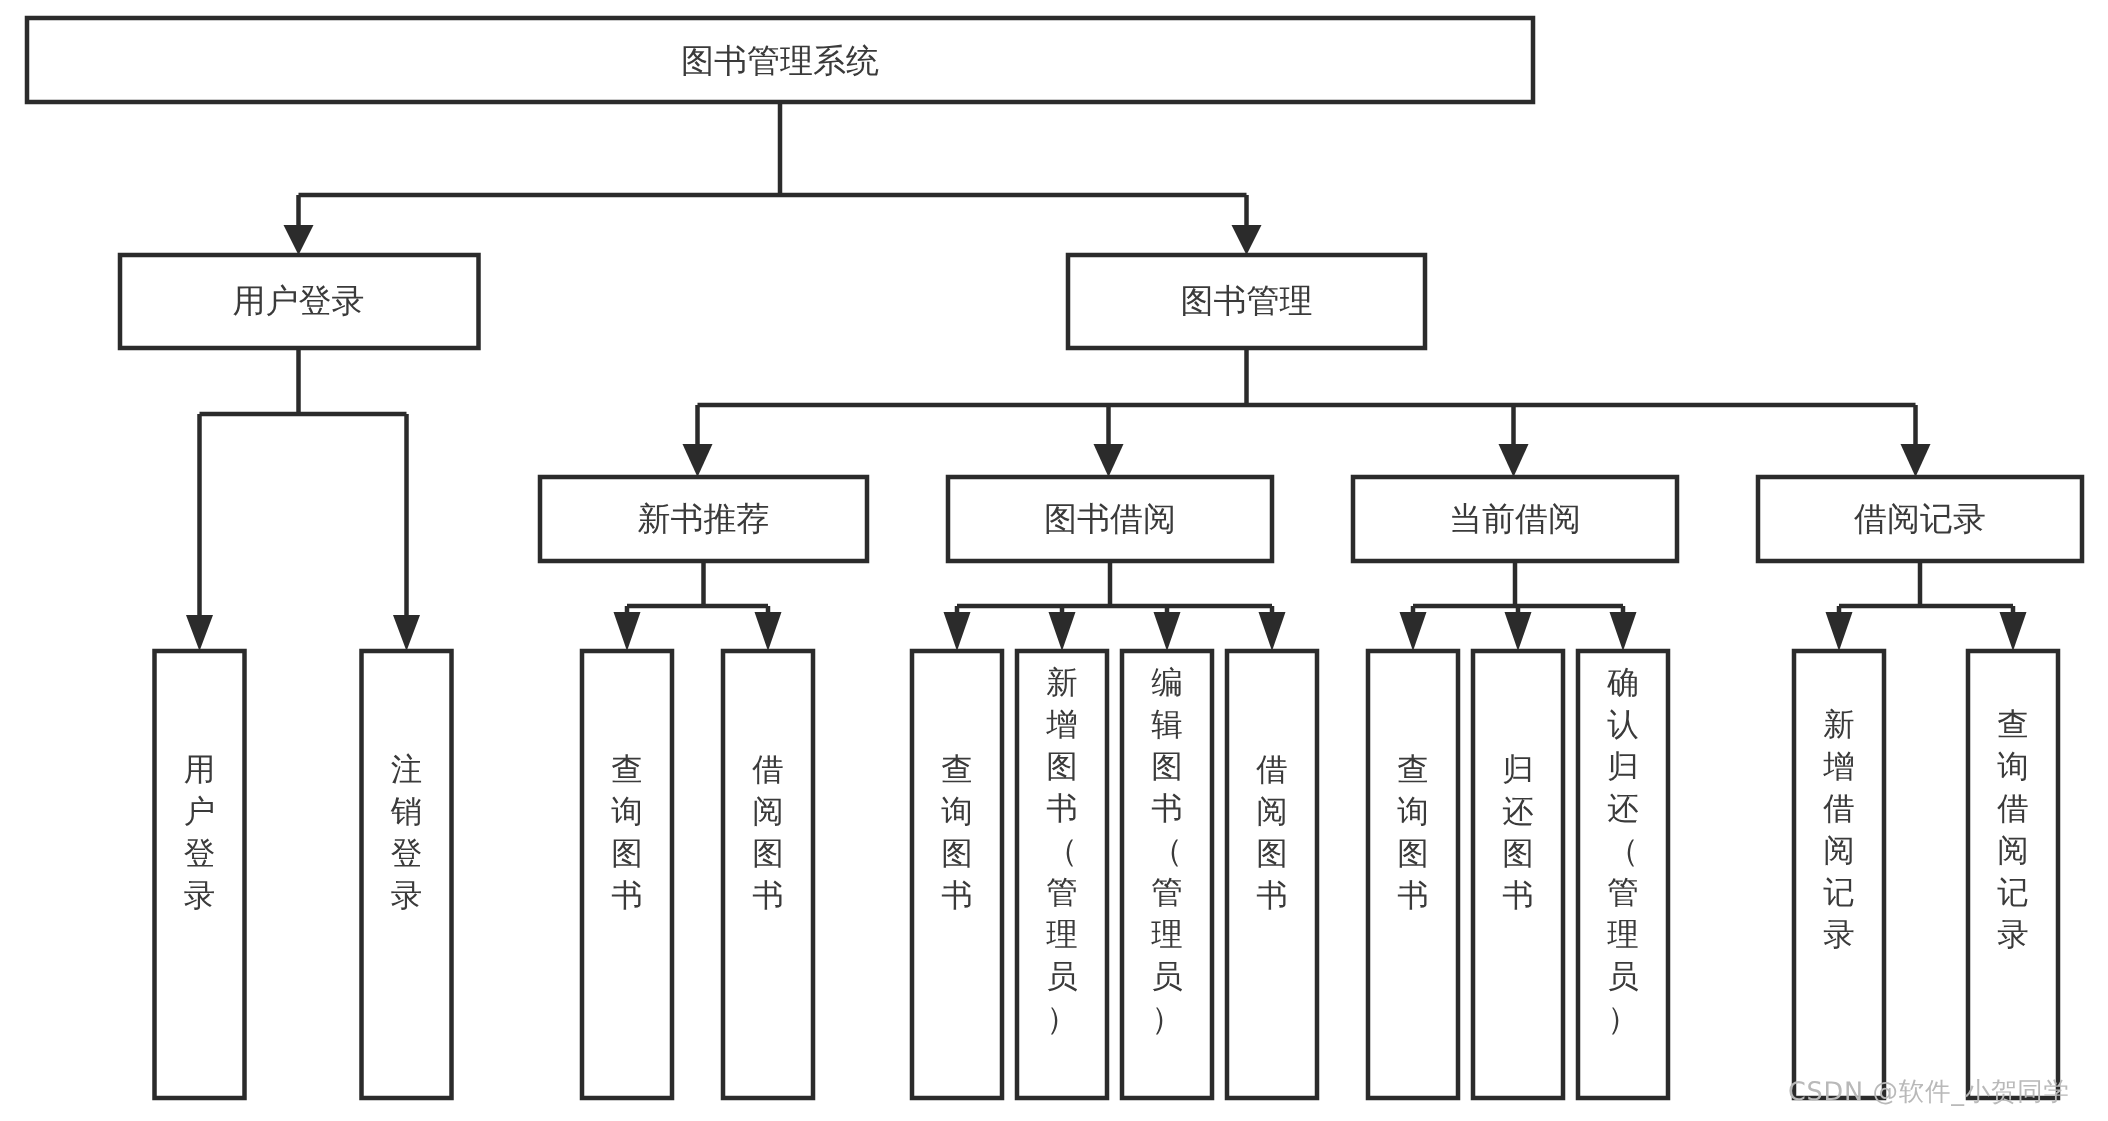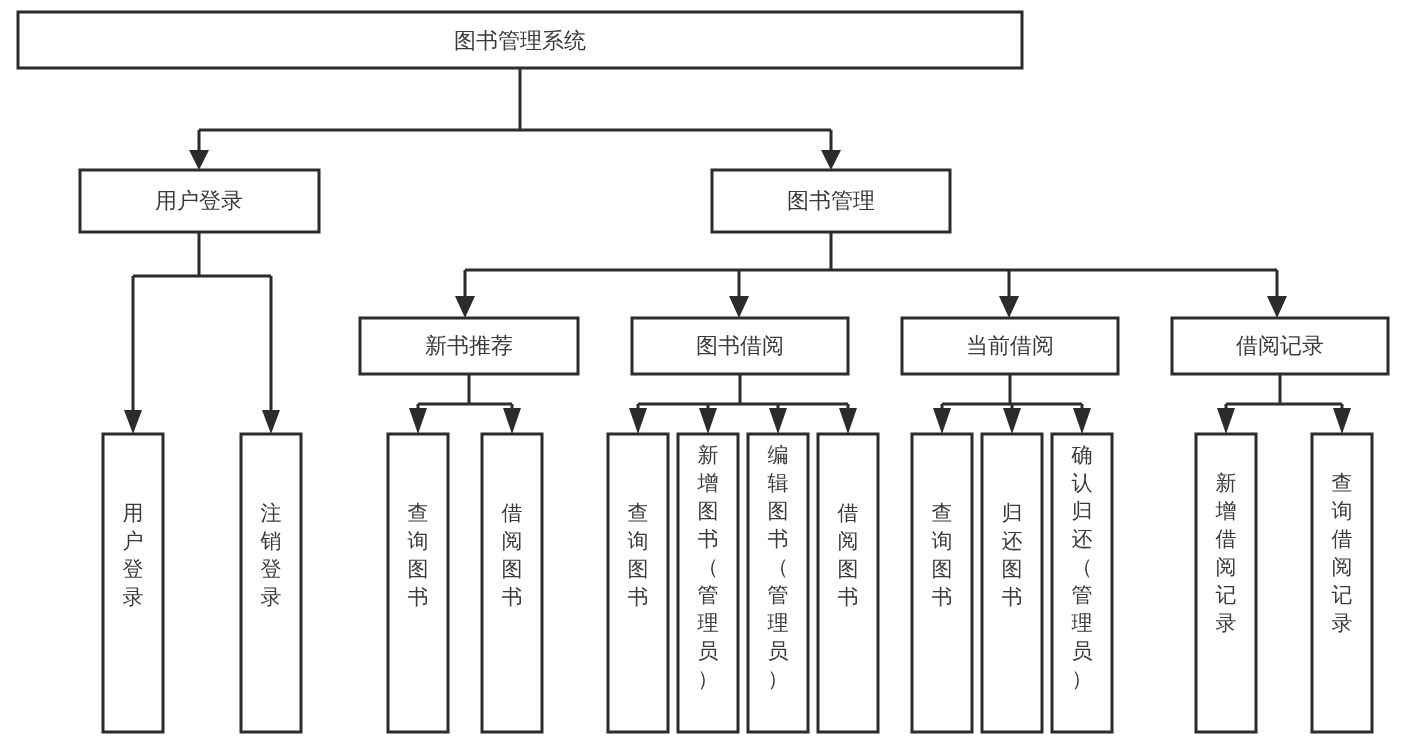--- a/index.html
+++ b/index.html
@@ -201,14 +201,15 @@
       <rect class="nodebox" x="1196" y="434" width="60" height="298"></rect>
       <text class="vlabel" x="1226" y="490"><tspan x="1226" dy="0">新</tspan><tspan x="1226" dy="28">增</tspan><tspan x="1226" dy="28">借</tspan><tspan x="1226" dy="28">阅</tspan><tspan x="1226" dy="28">记</tspan><tspan x="1226" dy="28">录</tspan></text>
     </g>
     <g>
       <rect class="nodebox" x="1312" y="434" width="60" height="298"></rect>
       <text class="vlabel" x="1342" y="490"><tspan x="1342" dy="0">查</tspan><tspan x="1342" dy="28">询</tspan><tspan x="1342" dy="28">借</tspan><tspan x="1342" dy="28">阅</tspan><tspan x="1342" dy="28">记</tspan><tspan x="1342" dy="28">录</tspan></text>
     </g>
 
   </svg>
 
+  <div class="watermark">CSDN @软件_小贺同学</div>
 
 </div>
 
 </body></html>

